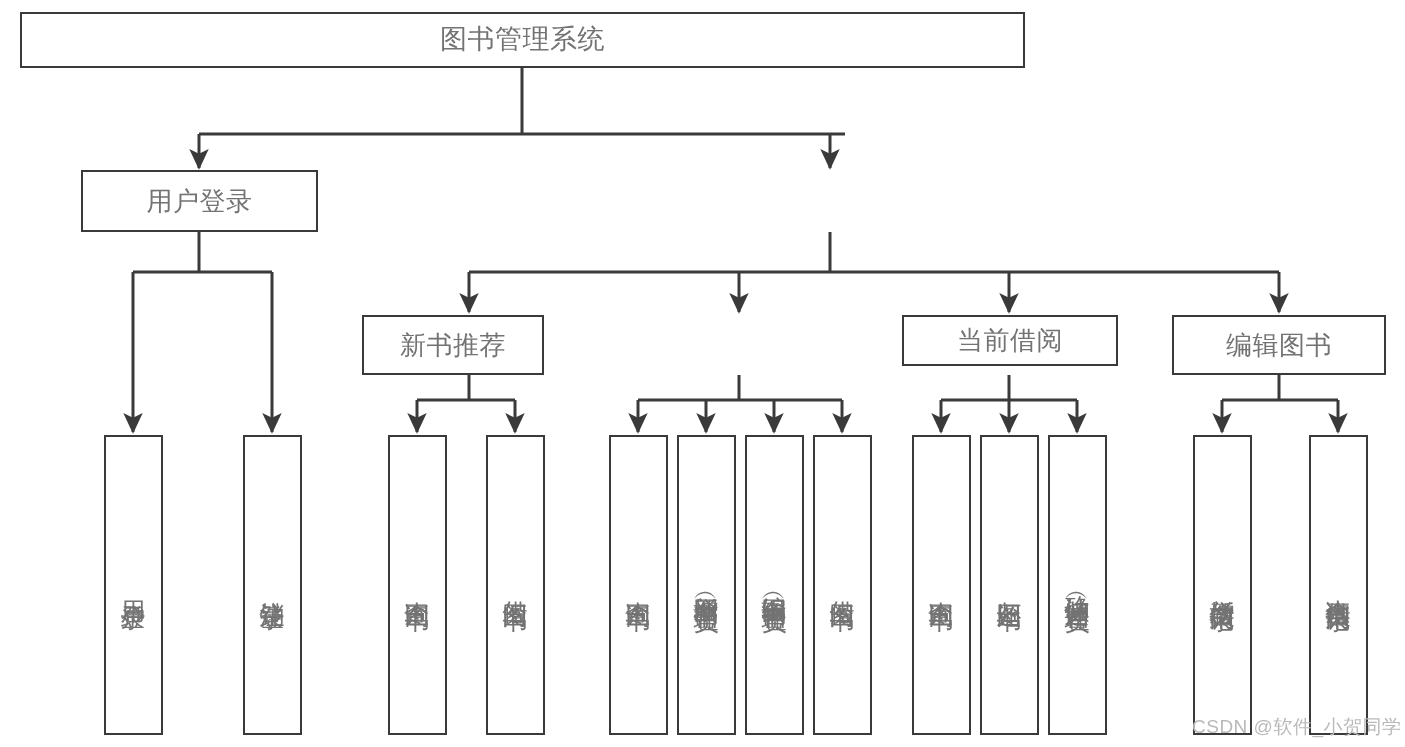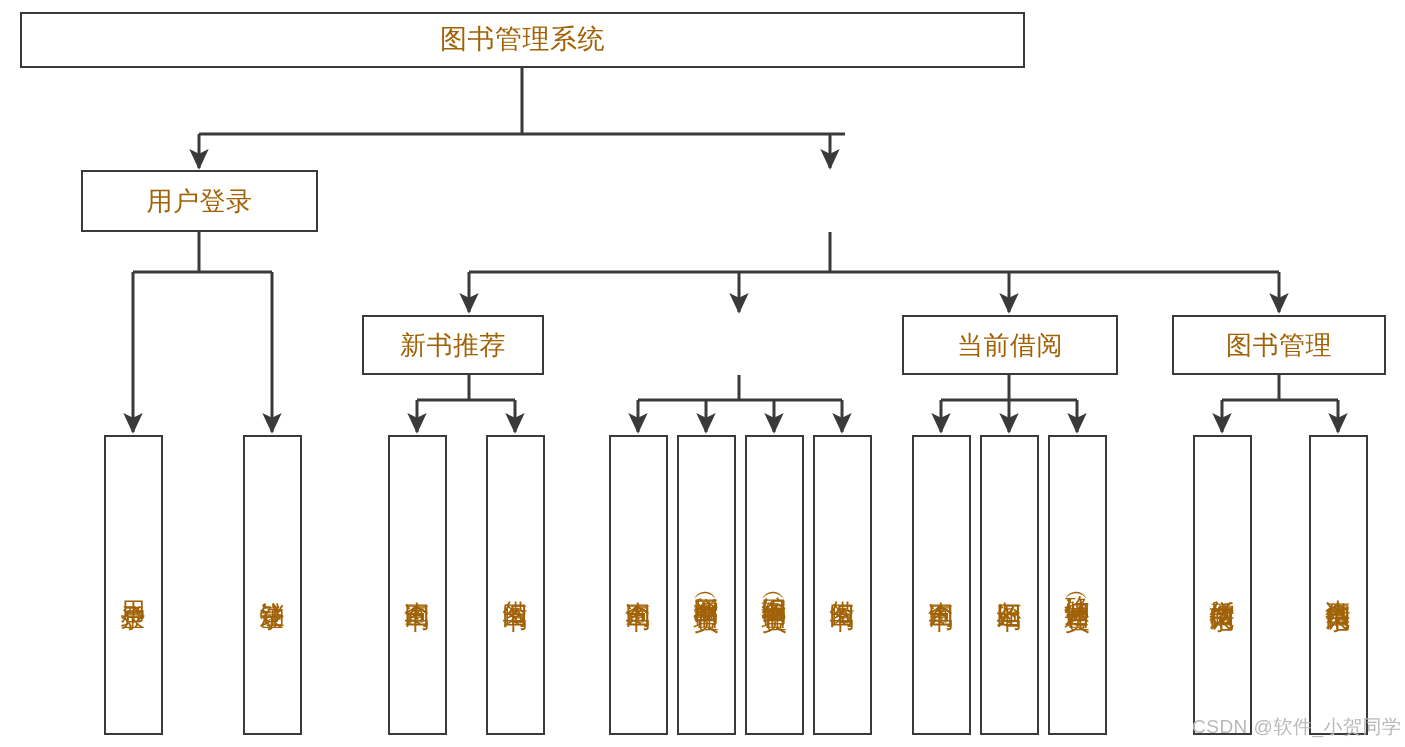--- a/index.html
+++ b/index.html
@@ -27,21 +27,21 @@
     pointer-events: none;
   }
   .node {
     position: absolute;
     box-sizing: border-box;
     border: 2.5px solid #3a3a3a;
     background: #ffffff;
     display: flex;
     align-items: center;
     justify-content: center;
-    color: #a16207;
+    color: #737373;
   }
   .node .label {
     display: block;
     text-align: center;
     line-height: 1.18;
     white-space: nowrap;
   }
   
   .node.horiz .label {
     font-size: 26px;
@@ -134,26 +134,26 @@
   <div class="node horiz" style="left:81px; top:170px; width:237px; height:62px;">
     <span class="label">用户登录</span>
   </div>
 
 
   <div class="node horiz" style="left:362px; top:315px; width:182px; height:60px;">
     <span class="label">新书推荐</span>
   </div>
 
 
-  <div class="node horiz" style="left:902px; top:315px; width:216px; height:60px;">
+  <div class="node horiz" style="left:902px; top:315px; width:216px; height:51px;">
     <span class="label">当前借阅</span>
   </div>
 
   <div class="node horiz" style="left:1172px; top:315px; width:214px; height:60px;">
-    <span class="label">图书管理</span>
+    <span class="label">编辑图书</span>
   </div>
 
   <div class="node vert" style="left:104px; top:435px; width:59px; height:300px;">
     <span class="label">用户登录</span>
   </div>
 
   <div class="node vert" style="left:243px; top:435px; width:59px; height:300px;">
     <span class="label">注销登录</span>
   </div>
 

